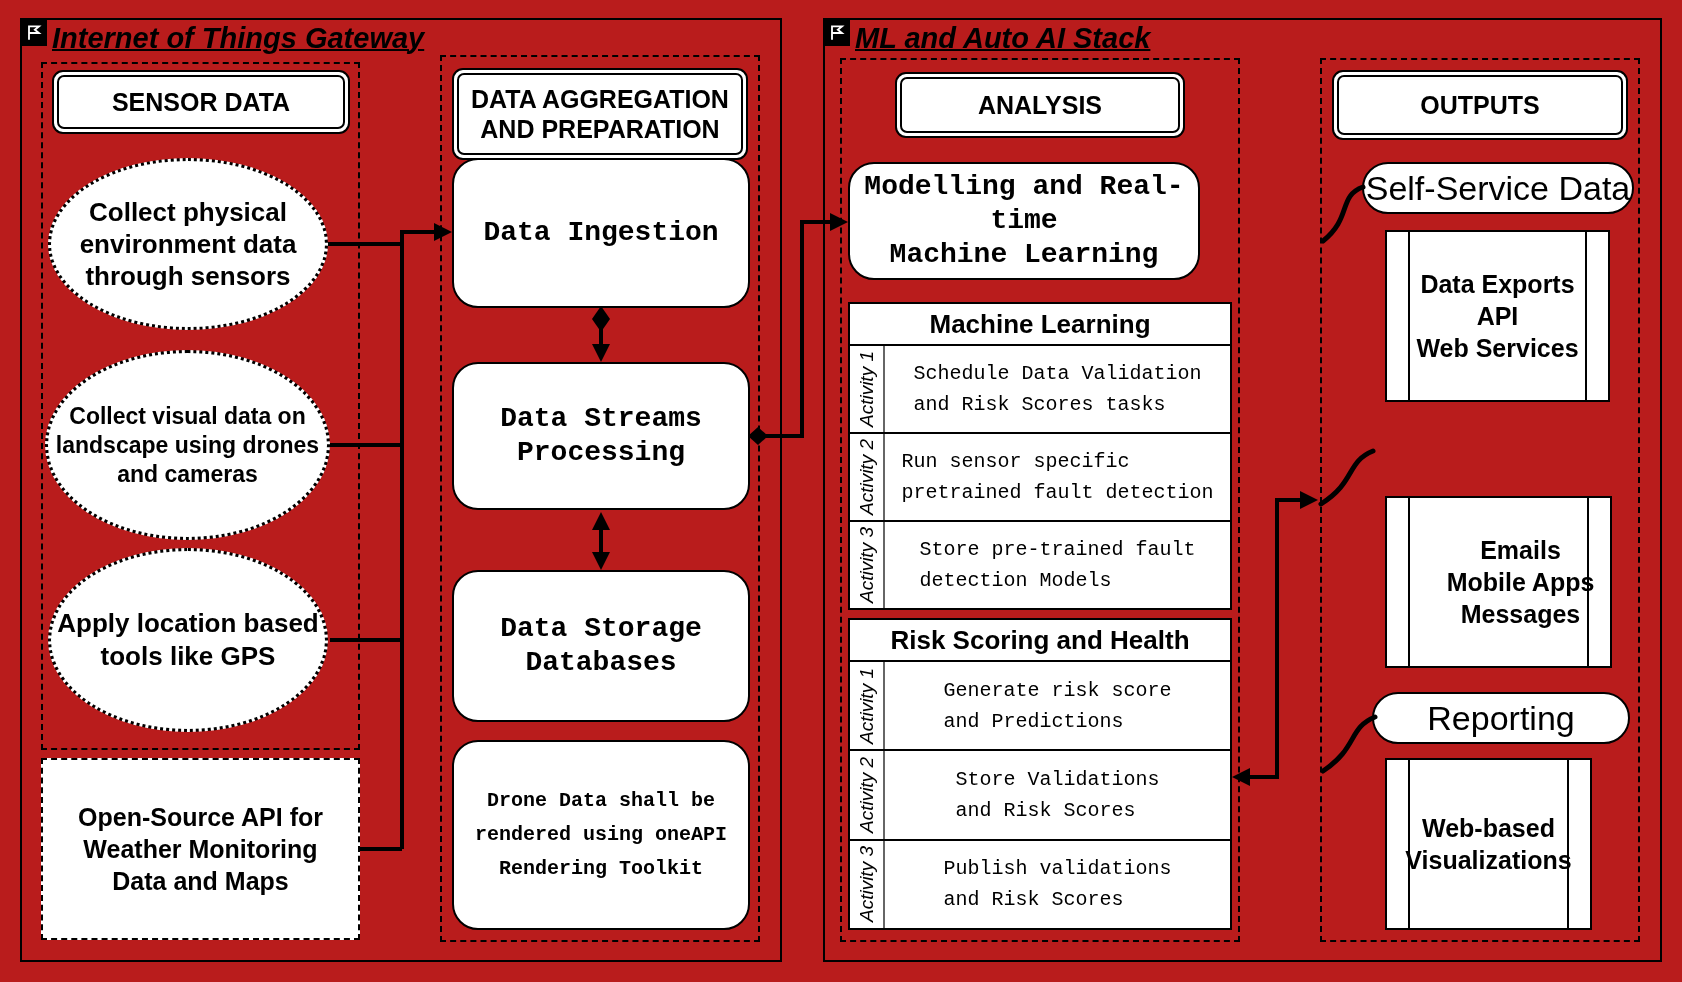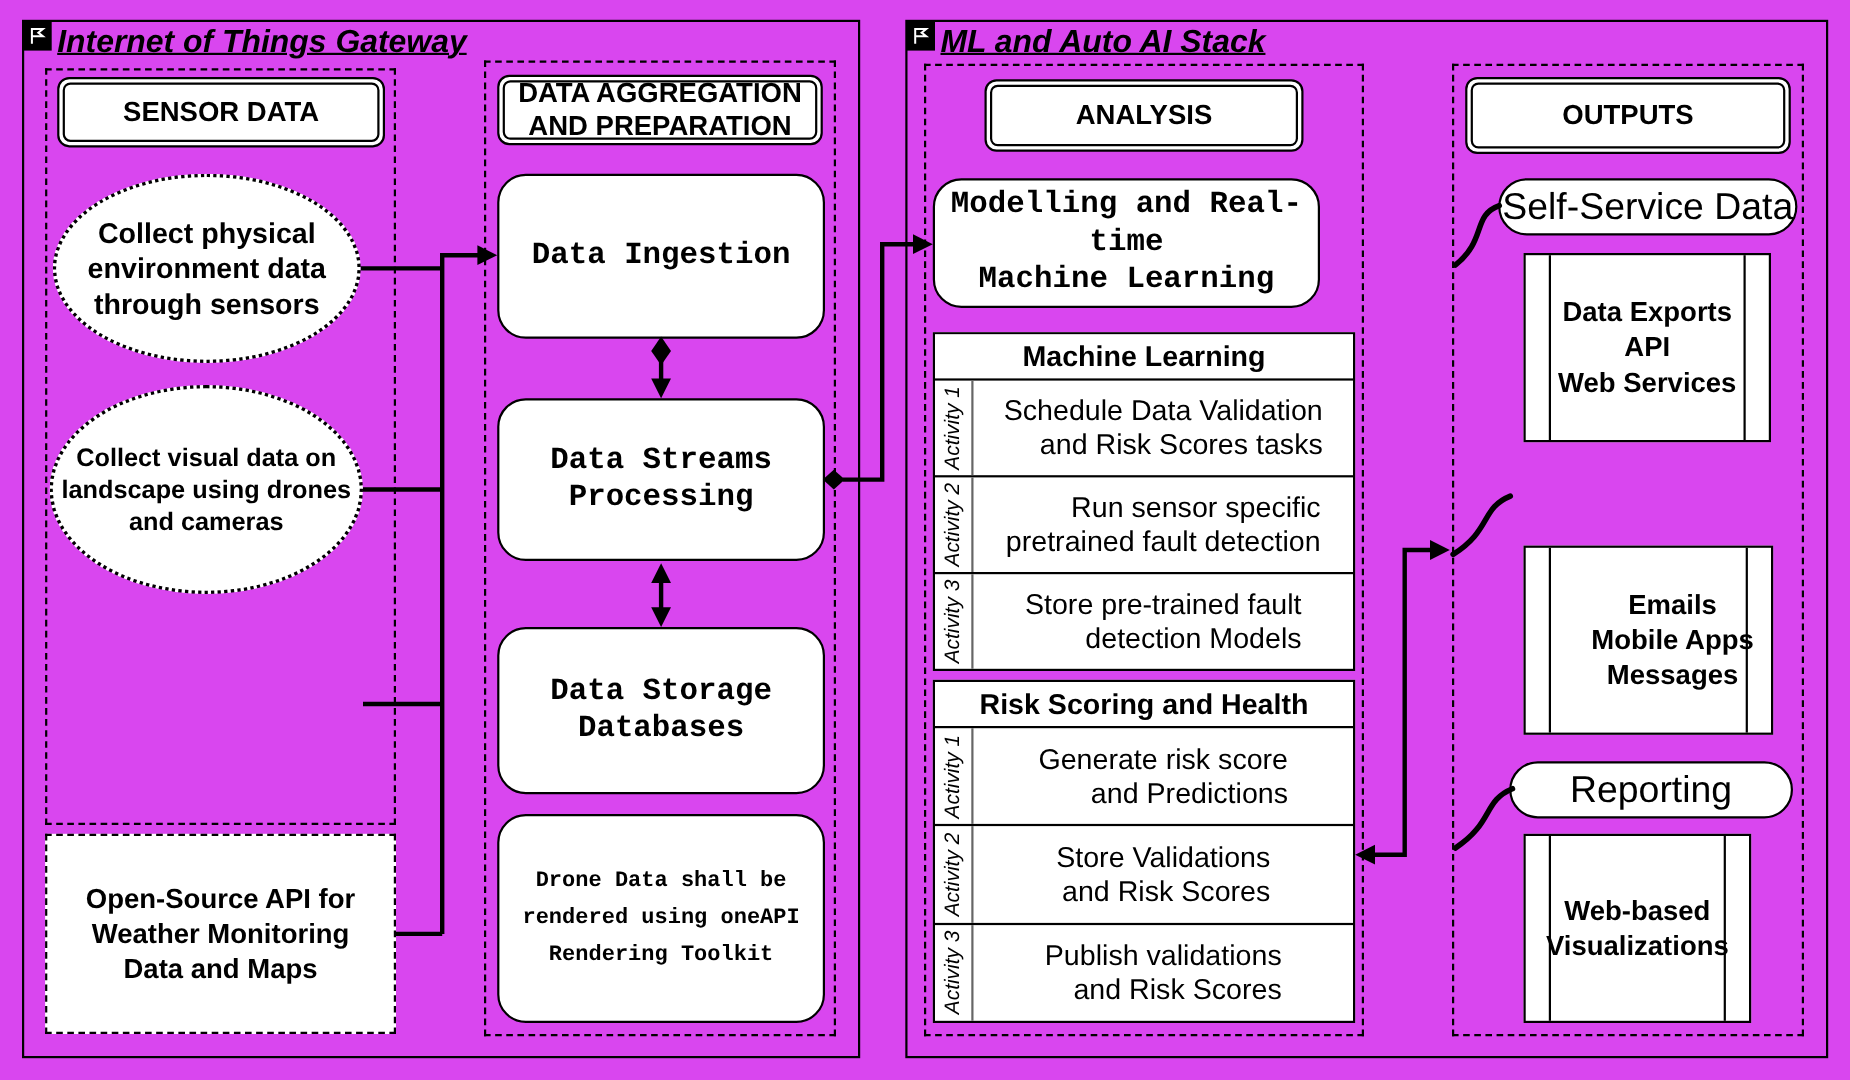--- a/index.html
+++ b/index.html
@@ -1,17 +1,17 @@
 <!DOCTYPE html>
 <html><head>
 <meta charset="utf-8">
 <style>
   html,body{margin:0;padding:0;background:#fff;}
   #canvas{
-    position:relative;width:1682px;height:982px;background:#d946ef;
+    position:relative;width:1682px;height:982px;background:#b91c1c;
     font-family:"Liberation Sans",sans-serif;color:#000;overflow:hidden;
   }
   .abs{position:absolute;box-sizing:border-box;}
   .frame{border:2px solid #000;background:transparent;}
   .flag{width:26px;height:26px;background:#000;display:flex;align-items:center;justify-content:center;}
   .grp-title{
     font-weight:bold;font-style:italic;font-size:29px;
     text-decoration:underline;text-decoration-thickness:2px;white-space:nowrap;
   }
   .dashed{border:2px dashed #000;}
@@ -60,21 +60,21 @@
   .t-row:last-child{border-bottom:none;}
   .t-label{
     flex:0 0 33px;border-right:2px solid #666;display:flex;align-items:center;justify-content:center;
   }
   .t-label span{
     writing-mode:vertical-rl;transform:rotate(180deg);
     font-style:italic;font-size:19px;white-space:nowrap;
   }
   .t-cell{
     flex:1 1 auto;display:flex;align-items:center;justify-content:center;
-    text-align:right;font-size:26px;line-height:31px;
+    text-align:left;font-size:20px;line-height:31px;font-family:Liberation Mono, monospace;
   }
   .ml{white-space:pre-line;}
   svg.connectors{position:absolute;left:0;top:0;pointer-events:none;}
 </style>
 </head>
 <body>
 
 <div id="canvas">
 
   <div class="abs frame" style="left:20px;top:18px;width:762px;height:944px;"></div>
@@ -93,29 +93,33 @@
   <div class="abs ellipse" style="left:48px;top:158px;width:280px;height:172px;font-size:26px;line-height:32px;justify-content:center;">
     <span class="ml">Collect physical
 environment data
 through sensors</span>
   </div>
   <div class="abs ellipse" style="left:45px;top:350px;width:285px;height:190px;font-size:23px;line-height:29px;">
     <span class="ml">Collect visual data on
 landscape using drones
 and cameras</span>
   </div>
+  <div class="abs ellipse" style="left:48px;top:548px;width:280px;height:184px;font-size:26px;line-height:33px;">
+    <span class="ml">Apply location based
+tools like GPS</span>
+  </div>
 
   <div class="abs plain-dashed-box" style="left:41px;top:758px;width:319px;height:182px;">
     <span class="ml">Open-Source API for
 Weather Monitoring
 Data and Maps</span>
   </div>
 
   <div class="abs dashed" style="left:440px;top:55px;width:320px;height:887px;"></div>
-  <div class="abs dbl" style="left:452px;top:68px;width:296px;height:64px;">
+  <div class="abs dbl" style="left:452px;top:68px;width:296px;height:92px;">
     <div class="dbl-inner ml">DATA AGGREGATION
 AND PREPARATION</div>
   </div>
 
   <div class="abs rbox" style="left:452px;top:158px;width:298px;height:150px;font-size:28px;">
     <span class="ml">Data Ingestion</span>
   </div>
   <div class="abs rbox" style="left:452px;top:362px;width:298px;height:148px;font-size:28px;">
     <span class="ml">Data Streams
 Processing</span>

